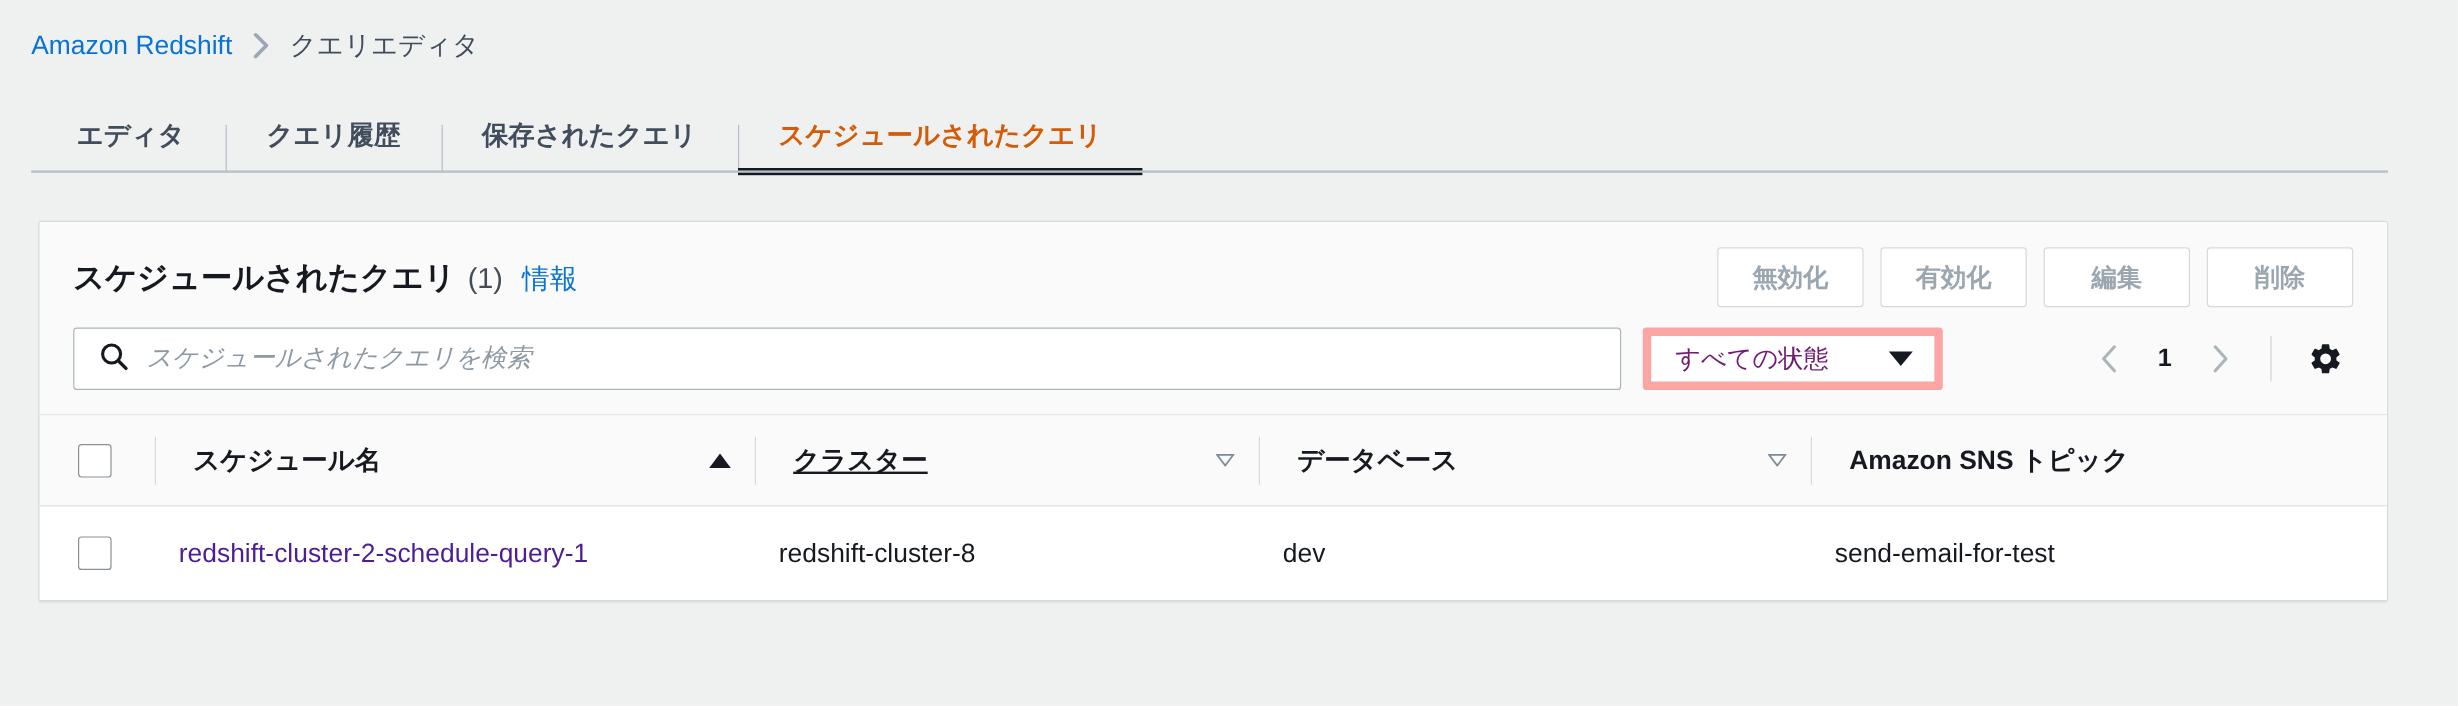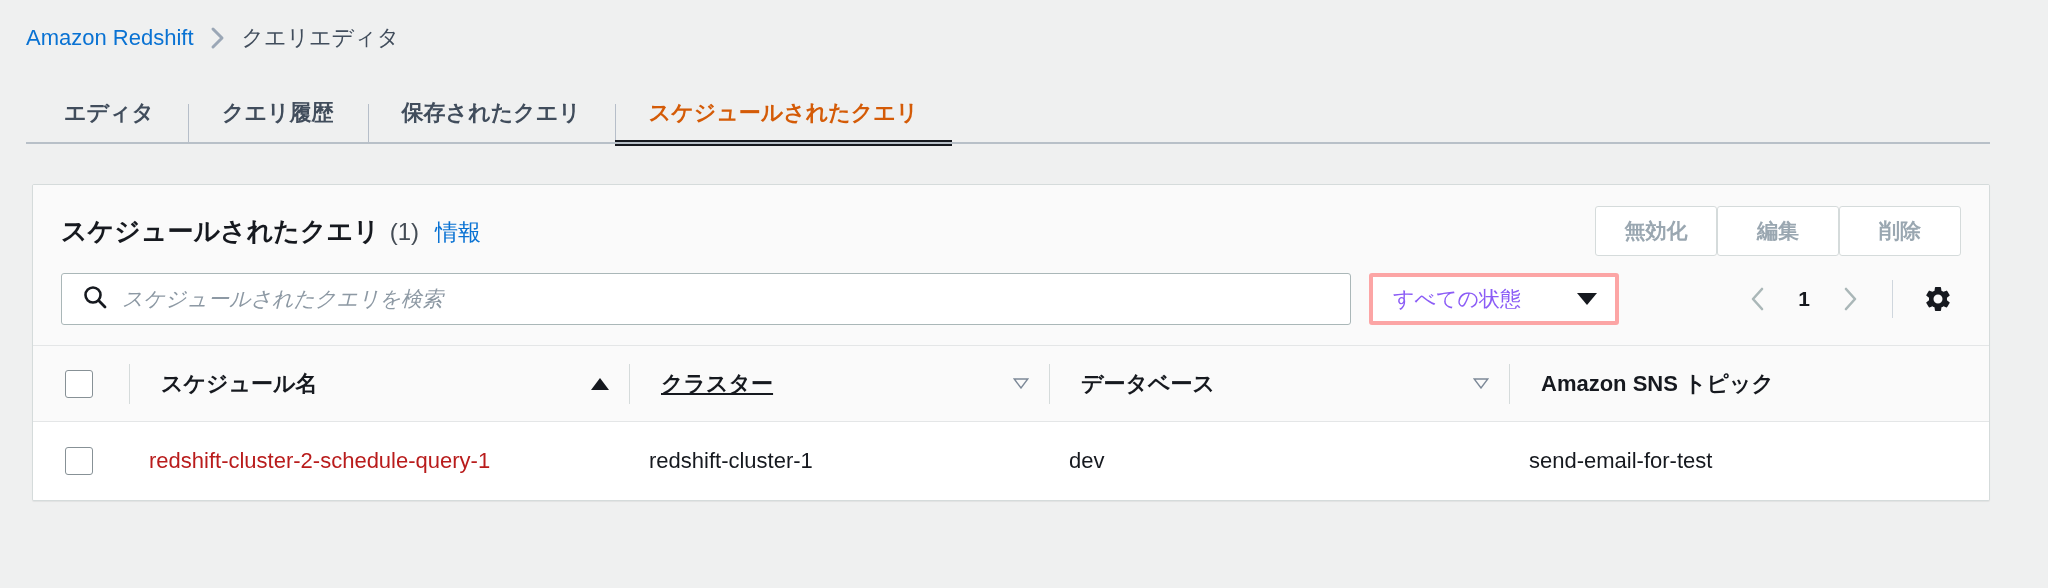--- a/index.html
+++ b/index.html
@@ -128,20 +128,21 @@
   }
   .info-link {
     font-size: 23px;
     color: #0972d3;
     text-decoration: none;
     margin-left: 6px;
     cursor: pointer;
   }
   .btn-group {
     display: flex;
+    gap: 14px;
   }
   .btn {
     min-width: 122px;
     height: 50px;
     padding: 0 22px;
     border: 1px solid #d5dbdb;
     background: #ffffff;
     border-radius: 3px;
     font-size: 21px;
     font-weight: 700;
@@ -190,29 +191,29 @@
     height: 100%;
   }
   .search-input::placeholder {
     color: #8d99a4;
     font-style: italic;
   }
   .select-box {
     margin-left: 18px;
     width: 250px;
     height: 52px;
-    border: 4px solid #fca5a5;
+    border: 7px solid #fca5a5;
     border-radius: 3px;
     background: #fff;
     display: flex;
     align-items: center;
     justify-content: space-between;
     padding: 0 18px 0 20px;
     font-size: 21px;
-    color: #8b5cf6;
+    color: #701a75;
     cursor: pointer;
     white-space: nowrap;
   }
   .caret {
     width: 0; height: 0;
     border-left: 10px solid transparent;
     border-right: 10px solid transparent;
     border-top: 12px solid #16191f;
     margin-left: 16px;
   }
@@ -312,21 +313,21 @@
   tbody tr { background: #ffffff; }
   td {
     height: 78px;
     font-size: 22px;
     color: #16191f;
     padding: 0 20px;
     vertical-align: middle;
     white-space: nowrap;
   }
   .row-link {
-    color: #b91c1c;
+    color: #4c1d95;
     text-decoration: none;
     cursor: pointer;
   }
   .checkbox {
     width: 28px; height: 28px;
     border: 1px solid #879196;
     border-radius: 3px;
     background: #fff;
     display: block;
     cursor: pointer;
@@ -368,20 +369,21 @@
 
   <div class="card-header">
     <div class="header-top">
       <div class="title-group">
         <span class="card-title">スケジュールされたクエリ</span>
         <span class="card-count">(1)</span>
         <a class="info-link" href="#">情報</a>
       </div>
       <div class="btn-group">
         <button class="btn" disabled="">無効化</button>
+        <button class="btn" disabled="">有効化</button>
         <button class="btn" disabled="">編集</button>
         <button class="btn" disabled="">削除</button>
       </div>
     </div>
 
     <div class="filter-row">
       <div class="search-box">
         <span class="search-icon">
           <svg width="26" height="26" viewBox="0 0 26 26" fill="none" aria-hidden="true">
             <circle cx="11" cy="11" r="7.5" stroke="#16191f" stroke-width="2.6" fill="none"></circle>
@@ -458,19 +460,19 @@
       </tr>
     </thead>
     <tbody>
       <tr>
         <td class="cell-check">
           <span class="checkbox"></span>
         </td>
         <td>
           <a class="row-link" href="#">redshift-cluster-2-schedule-query-1</a>
         </td>
-        <td>redshift-cluster-1</td>
+        <td>redshift-cluster-8</td>
         <td>dev</td>
         <td>send-email-for-test</td>
       </tr>
     </tbody>
   </table>
 </div>
 
 </body></html>

